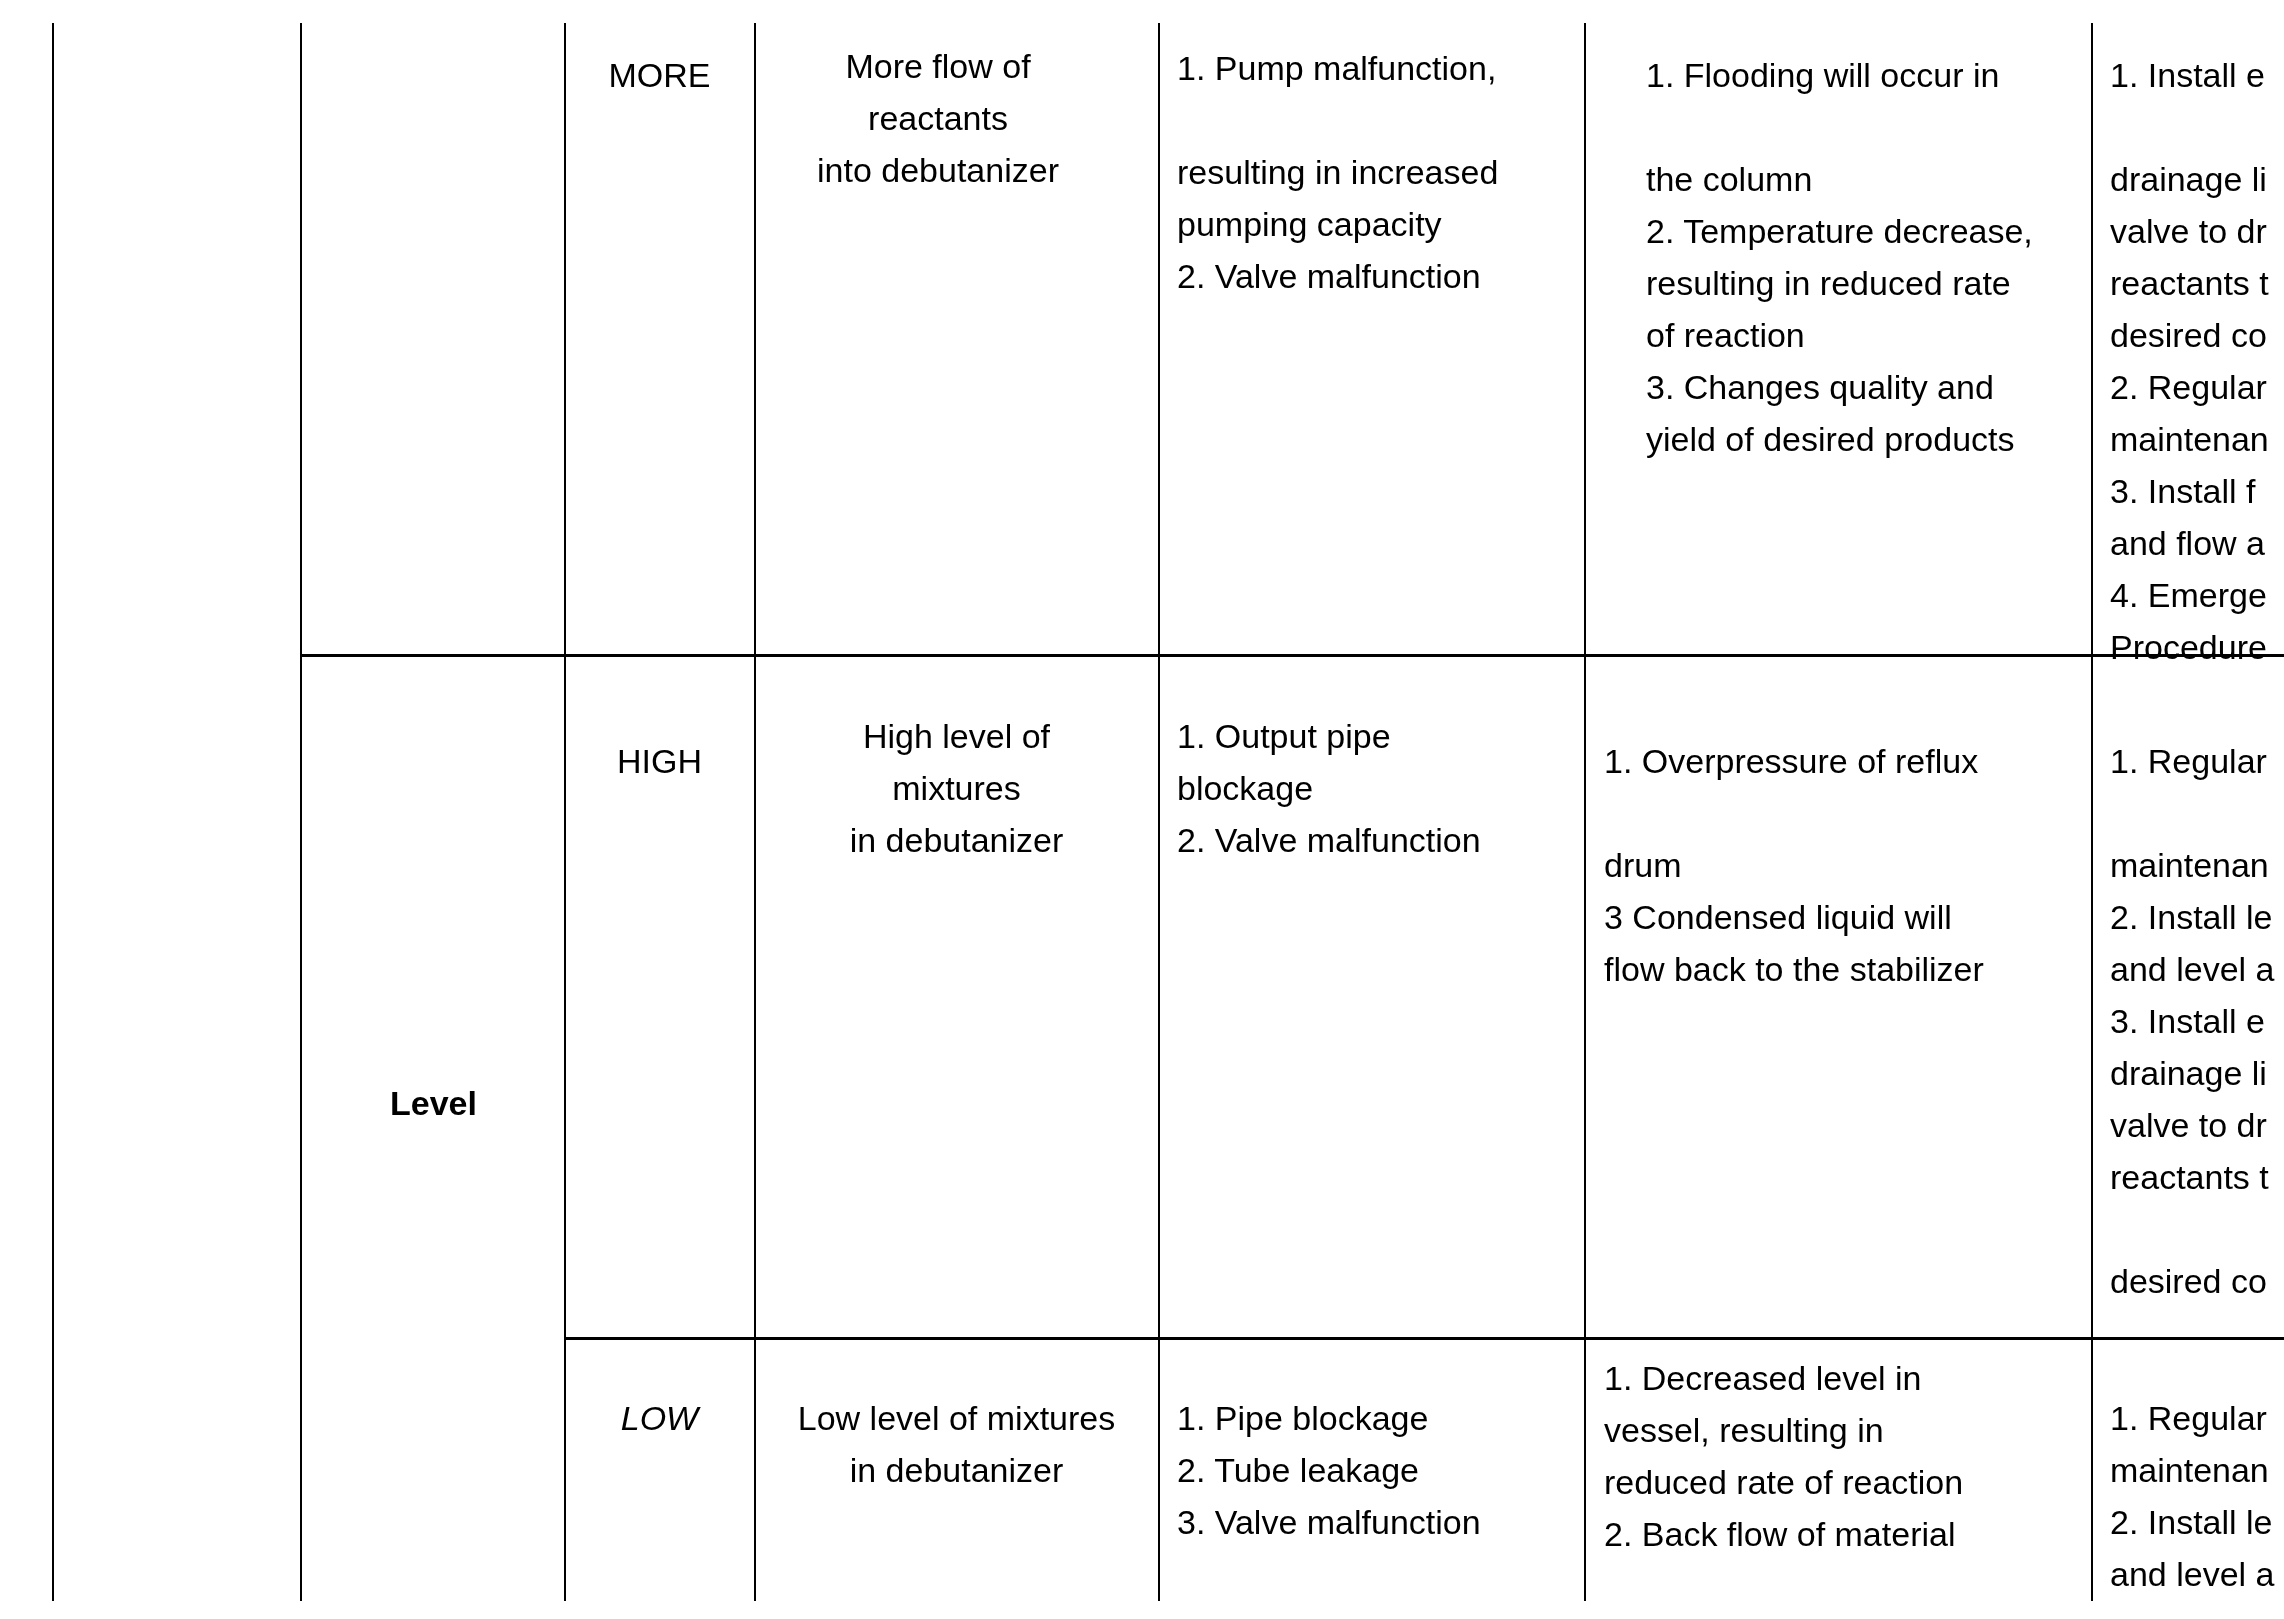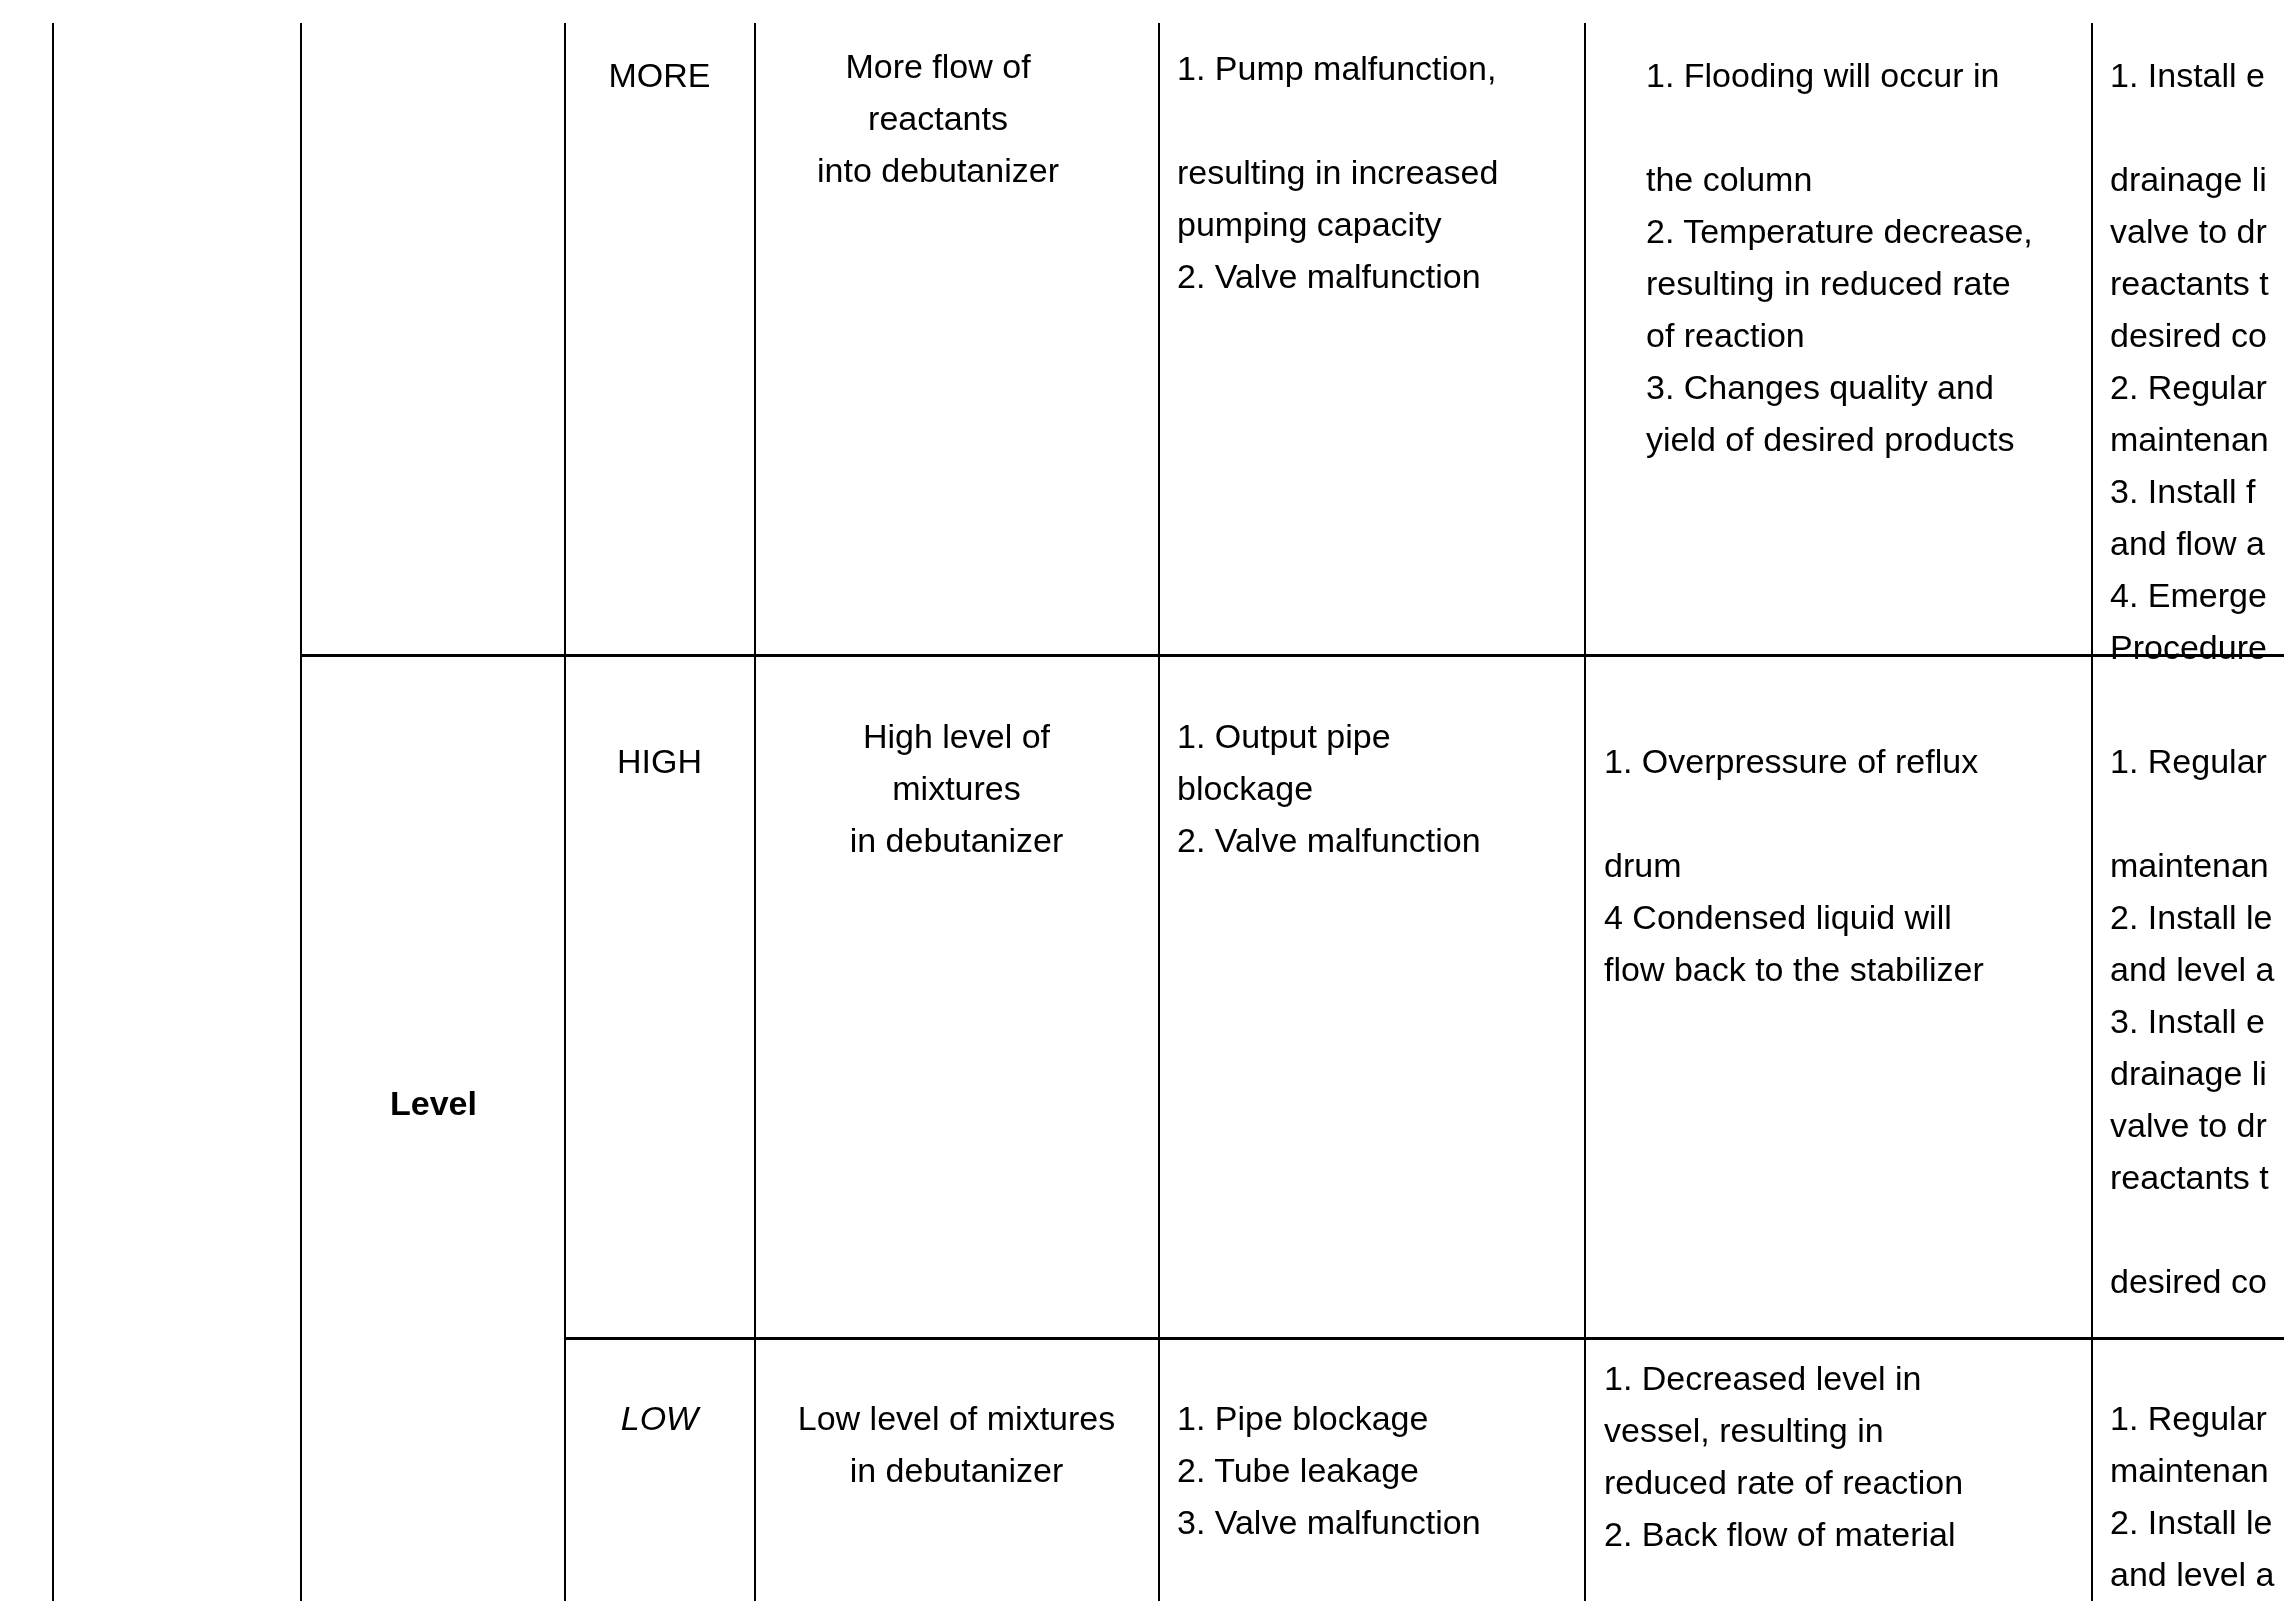--- a/index.html
+++ b/index.html
@@ -63,21 +63,21 @@
   <div class="cell center" style="left:565px; width:189px; top:735px;">HIGH</div>
   <div class="cell center" style="left:755px; width:403px; top:710px;">High level of
 mixtures
 in debutanizer</div>
   <div class="cell left" style="left:1177px; width:406px; top:710px;">1. Output pipe
 blockage
 2. Valve malfunction</div>
   <div class="cell left" style="left:1604px; width:486px; top:735px;">1. Overpressure of reflux
 
 drum
-4 Condensed liquid will
+3 Condensed liquid will
 flow back to the stabilizer</div>
   <div class="cell left clip" style="left:2110px; width:174px; top:735px;">1. Regular
 
 maintenan
 2. Install le
 and level a
 3. Install e
 drainage li
 valve to dr
 reactants t

